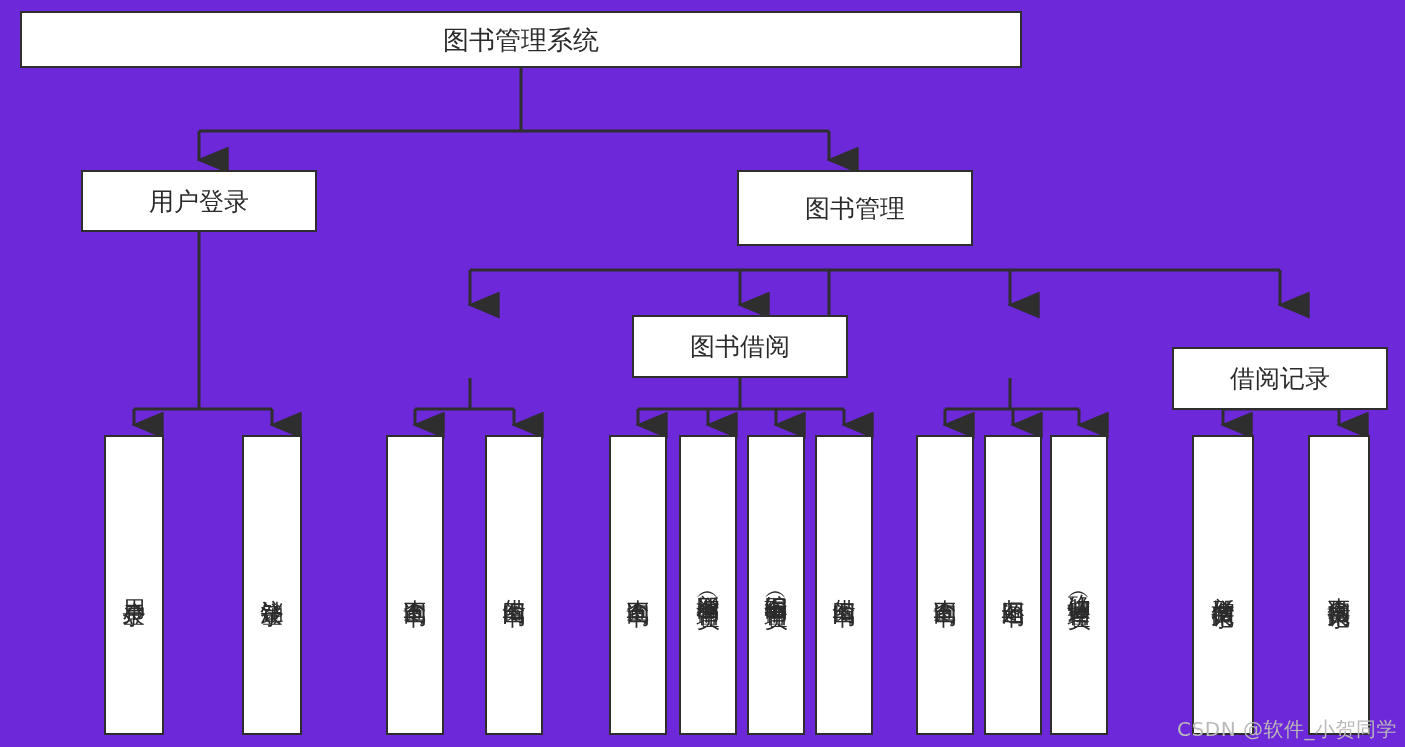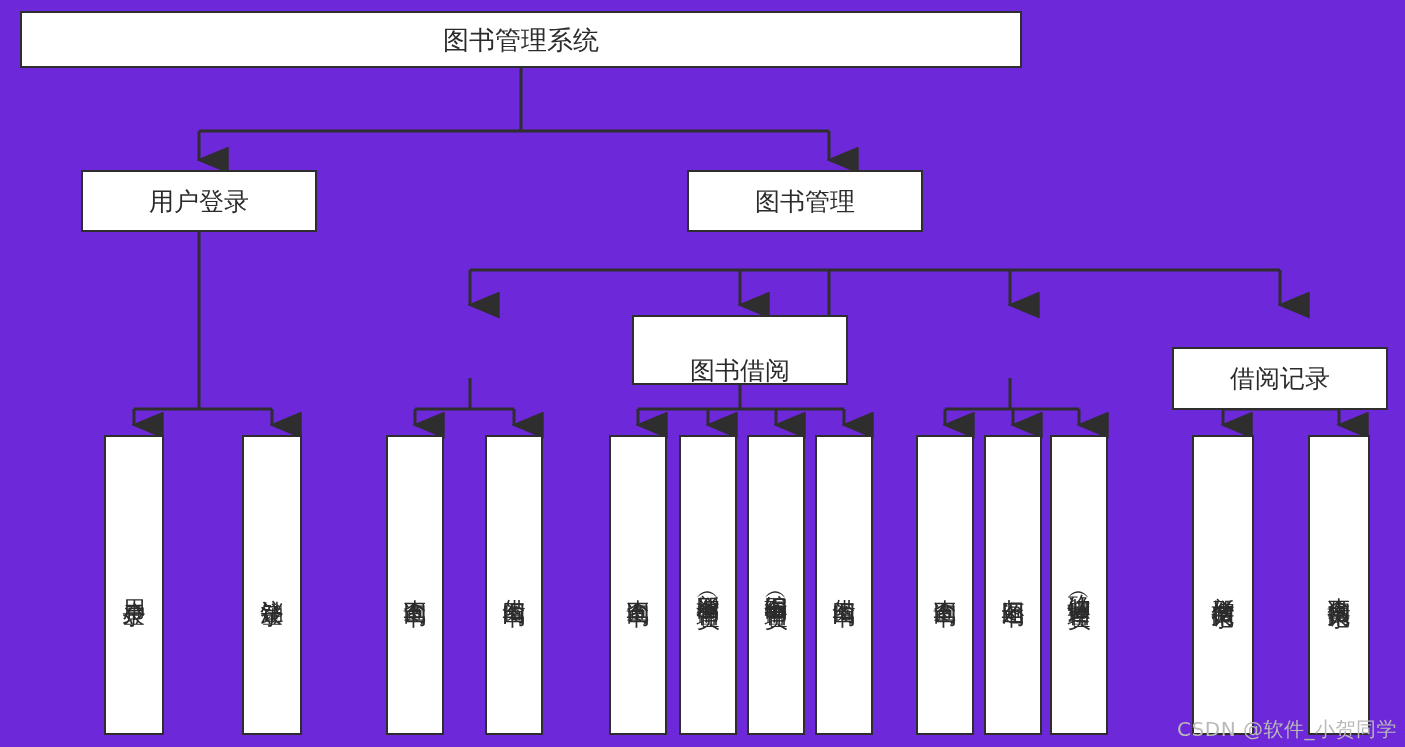--- a/index.html
+++ b/index.html
@@ -137,25 +137,25 @@
     </g>
   </svg>
 
   <div class="node horiz n-root" style="left: 20px; top: 11px; width: 1002px; height: 57px;">
     <span class="label">图书管理系统</span>
   </div>
 
   <div class="node horiz n-l2" style="left: 81px; top: 170px; width: 236px; height: 62px;">
     <span class="label">用户登录</span>
   </div>
-  <div class="node horiz n-l2" style="left: 687px; top: 170px; width: 236px; height: 62px;">
+  <div class="node horiz n-l2" style="left: 737px; top: 170px; width: 236px; height: 76px;">
     <span class="label">图书管理</span>
   </div>
 
-  <div class="node horiz n-l3" style="left: 632px; top: 315px; width: 216px; height: 70px; align-items: flex-end;">
+  <div class="node horiz n-l3" style="left: 632px; top: 315px; width: 216px; height: 63px;">
     <span class="label">图书借阅</span>
   </div>
   <div class="node horiz n-l3" style="left: 1172px; top: 315px; width: 216px; height: 63px; margin-top: 32px;">
     <span class="label">借阅记录</span>
   </div>
 
   <div class="node vert" style="left: 104px; top: 435px; width: 60px; height: 300px; padding-top: 144px;">
     <span class="label">用户登录</span>
   </div>
   <div class="node vert" style="left: 242px; top: 435px; width: 60px; height: 300px; padding-top: 144px;">

